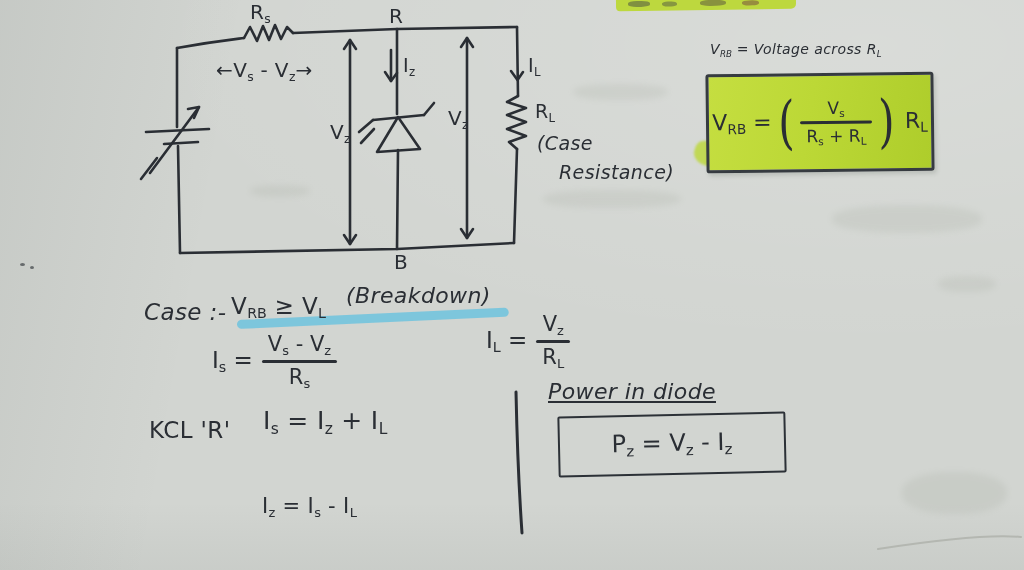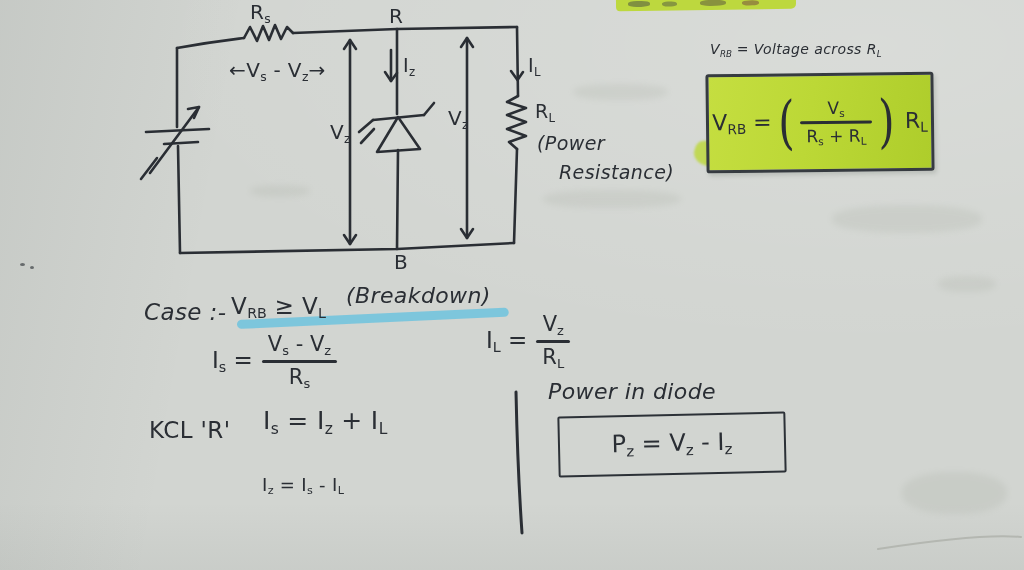--- a/index.html
+++ b/index.html
@@ -155,27 +155,27 @@
       <path d="M516,392 C517,440 519,490 522,533" stroke-width="3"></path>
     </g>
     <g stroke="#b4b7b1" stroke-width="2">
       <path d="M878,549 C930,541 990,534 1021,537"></path>
     </g>
   </svg>
 
   <span class="hw" style="left:250px; top:2px; font-size:20px;">R<sub>s</sub></span>
   <span class="hw" style="left:389px; top:6px; font-size:20px;">R</span>
   <span class="hw" style="left:394px; top:252px; font-size:20px;">B</span>
-  <span class="hw" style="left:229px; top:60px; font-size:20px;">←V<sub>s</sub> - V<sub>z</sub>→</span>
+  <span class="hw" style="left:216px; top:60px; font-size:20px;">←V<sub>s</sub> - V<sub>z</sub>→</span>
   <span class="hw" style="left:330px; top:122px; font-size:20px;">V<sub>z</sub></span>
   <span class="hw" style="left:448px; top:108px; font-size:20px;">V<sub>z</sub></span>
   <span class="hw" style="left:403px; top:56px; font-size:19px;">I<sub>z</sub></span>
   <span class="hw" style="left:528px; top:56px; font-size:19px;">I<sub>L</sub></span>
   <span class="hw" style="left:535px; top:102px; font-size:19px;">R<sub>L</sub></span>
-  <span class="hw cursive" style="left:537px; top:134px; font-size:19px;">(Power</span>
+  <span class="hw cursive" style="left:537px; top:134px; font-size:19px;">(Case</span>
   <span class="hw cursive" style="left:559px; top:163px; font-size:19px;">Resistance)</span>
 
   <span class="hw cursive" style="left:710px; top:42px; font-size:14px;">V<sub>RB</sub> = Voltage across R<sub>L</sub></span>
 
   <div id="vrb-smear"></div>
   <div id="vrb-box">
     <span style="font-size:22px;">V<sub>RB</sub> =</span>
     <span class="paren">(</span>
     <span class="frac" style="font-size:17px;">
       <span class="num">V<sub>s</sub></span>
@@ -204,20 +204,20 @@
     <span style="font-size:23px;">I<sub>L</sub> =</span>
     <span class="frac" style="font-size:21px;">
       <span class="num">V<sub>z</sub></span>
       <span class="bar"></span>
       <span class="den">R<sub>L</sub></span>
     </span>
   </div>
 
   <span class="hw" style="left:149px; top:418px; font-size:23px;">KCL 'R'</span>
   <span class="hw" style="left:263px; top:408px; font-size:25px;">I<sub>s</sub> = I<sub>z</sub> + I<sub>L</sub></span>
-  <span class="hw" style="left:262px; top:476px; font-size:18px;">I<sub>z</sub> = I<sub>s</sub> - I<sub>L</sub></span>
-
-  <span class="hw cursive" style="left:548px; top:380px; font-size:22px;">Power in diode</span>
+  <span class="hw" style="left:262px; top:495px; font-size:21px;">I<sub>z</sub> = I<sub>s</sub> - I<sub>L</sub></span>
+
+  <span class="hw cursive" style="left:548px; top:380px; font-size:22px;text-decoration:underline;">Power in diode</span>
   <div id="pz-box">
     <span style="font-size:24px;">P<sub>z</sub> = V<sub>z</sub> - I<sub>z</sub></span>
   </div>
 
 </div>
 
 </body></html>

